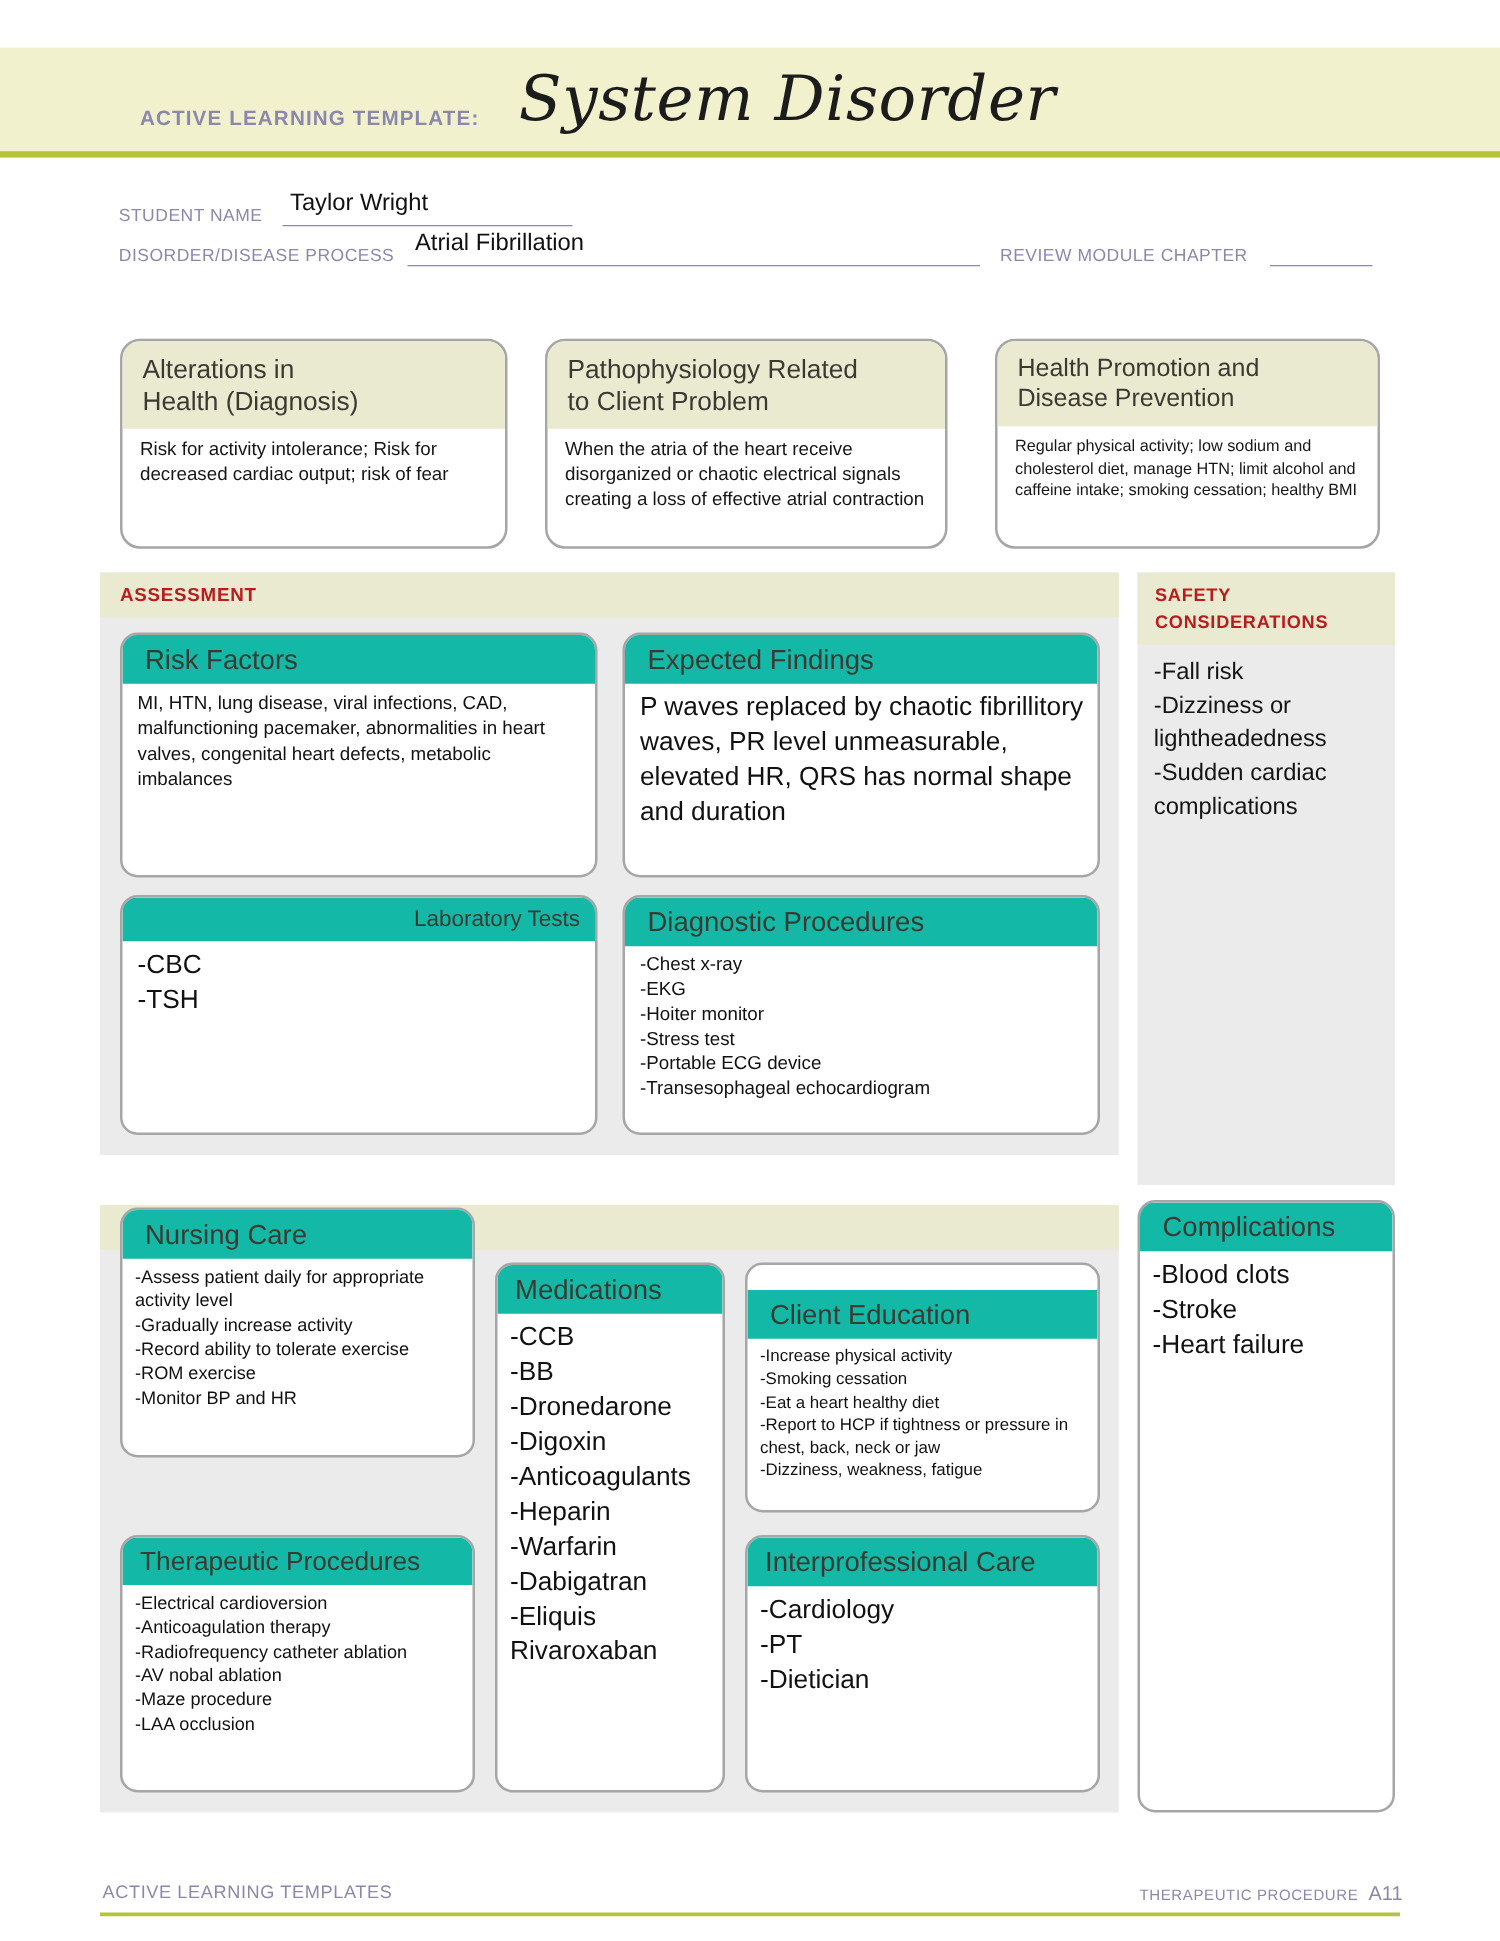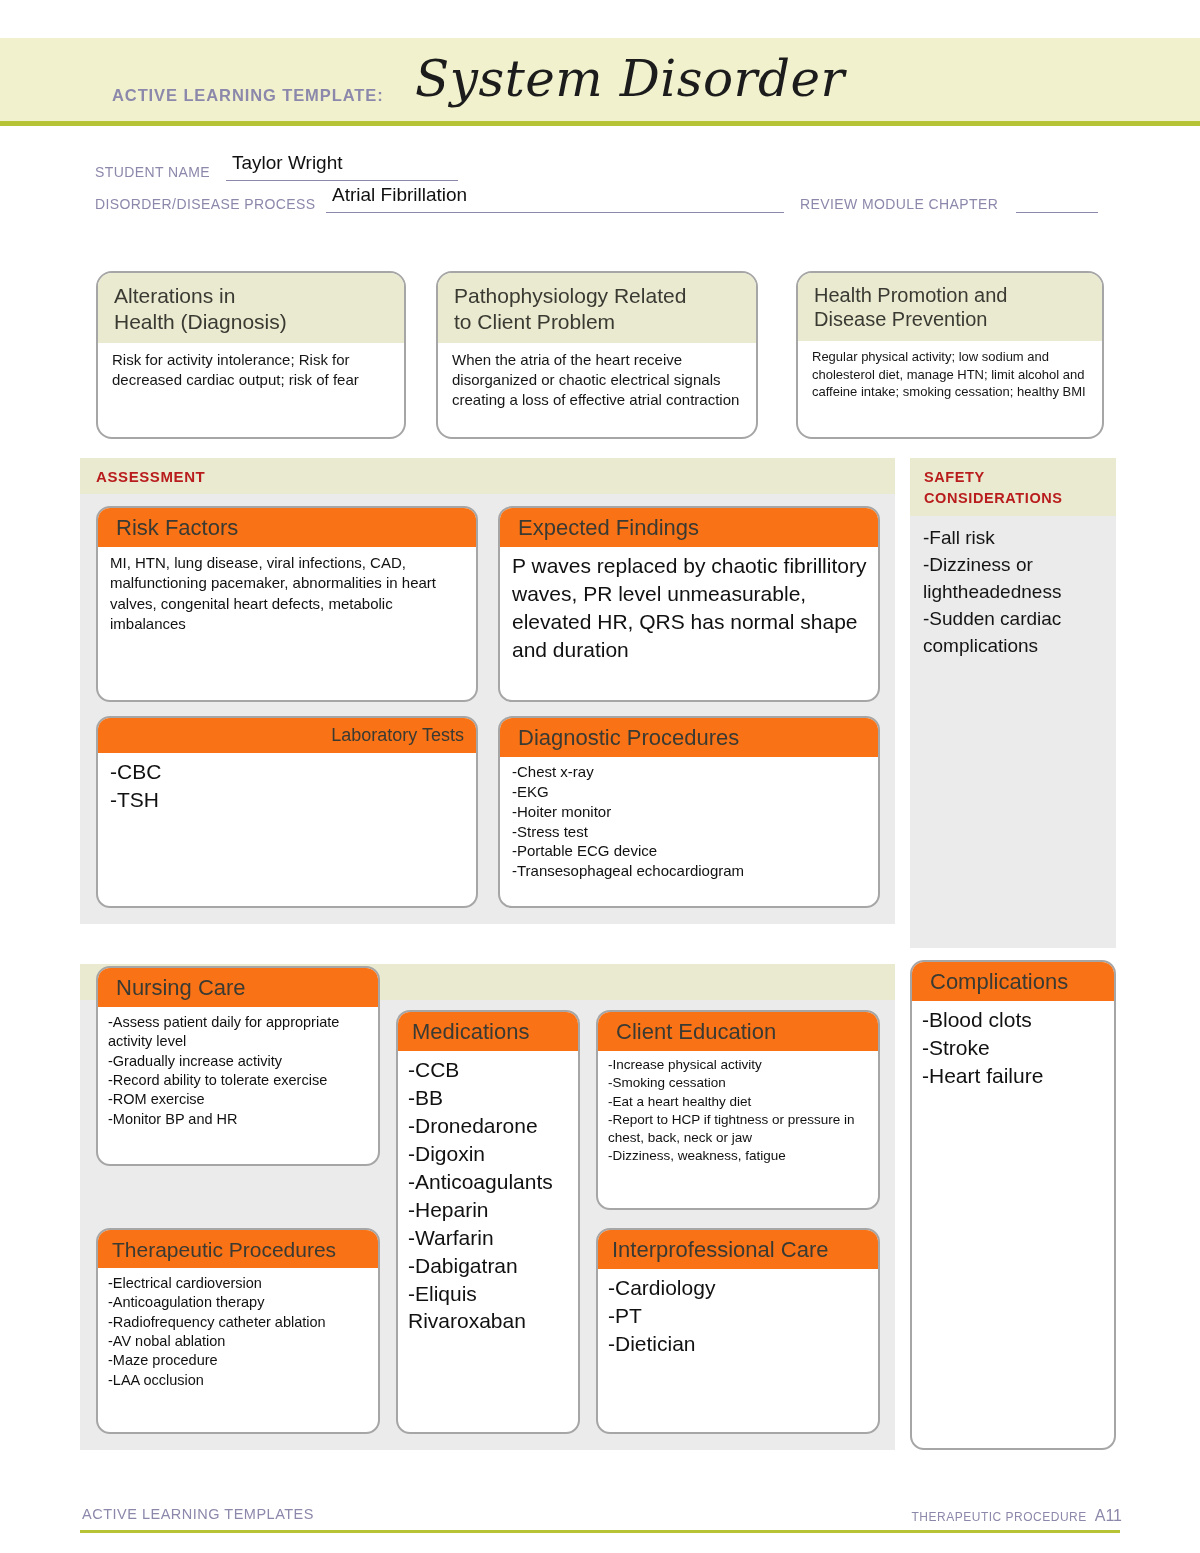--- a/index.html
+++ b/index.html
@@ -148,21 +148,21 @@
 
   
   .box {
     position: absolute;
     border: 2px solid #a6a6a6;
     border-radius: 14px;
     background: #ffffff;
     overflow: hidden;
   }
   .box > .hdr {
-    background: #f97316;
+    background: #14b8a6;
     padding: 8px 12px 7px 18px;
     color: #3a3a33;
     line-height: 1.1;
   }
   .box > .body {
     color: #111111;
   }
 
   #box-risk { left: 96px; top: 506px; width: 382px; height: 196px; }
   #box-risk .hdr { font-size: 22px; }
@@ -182,21 +182,21 @@
 
   #box-nursing { left: 96px; top: 966px; width: 284px; height: 200px; }
   #box-nursing .hdr { font-size: 22px; }
   #box-nursing .body { padding: 6px 6px 0 10px; font-size: 14.5px; line-height: 1.33; }
 
   #box-meds { left: 396px; top: 1010px; width: 184px; height: 424px; }
   #box-meds .hdr { font-size: 22px; padding-left: 14px; }
   #box-meds .body { padding: 5px 4px 0 10px; font-size: 21px; line-height: 1.33; }
 
   #box-education { left: 596px; top: 1010px; width: 284px; height: 200px; }
-  #box-education .hdr { font-size: 22px; }
+  #box-education .hdr { font-size: 22px; margin-top: 20px; }
   #box-education .body { padding: 5px 6px 0 10px; font-size: 13.5px; line-height: 1.35; }
 
   #box-therapeutic { left: 96px; top: 1228px; width: 284px; height: 206px; }
   #box-therapeutic .hdr { font-size: 21px; padding-left: 14px; }
   #box-therapeutic .body { padding: 6px 6px 0 10px; font-size: 14.5px; line-height: 1.33; }
 
   #box-interprof { left: 596px; top: 1228px; width: 284px; height: 206px; }
   #box-interprof .hdr { font-size: 22px; padding-left: 14px; }
   #box-interprof .body { padding: 5px 6px 0 10px; font-size: 21px; line-height: 1.33; }
 

